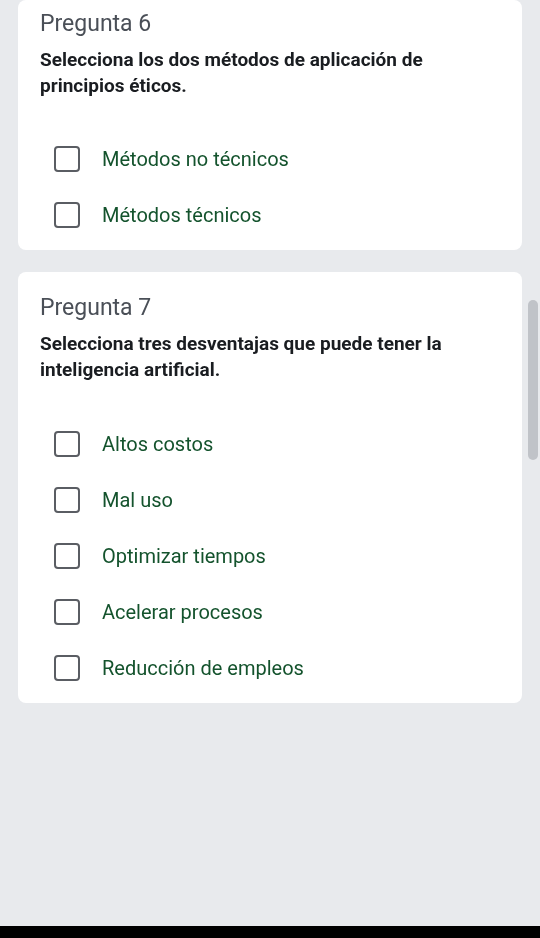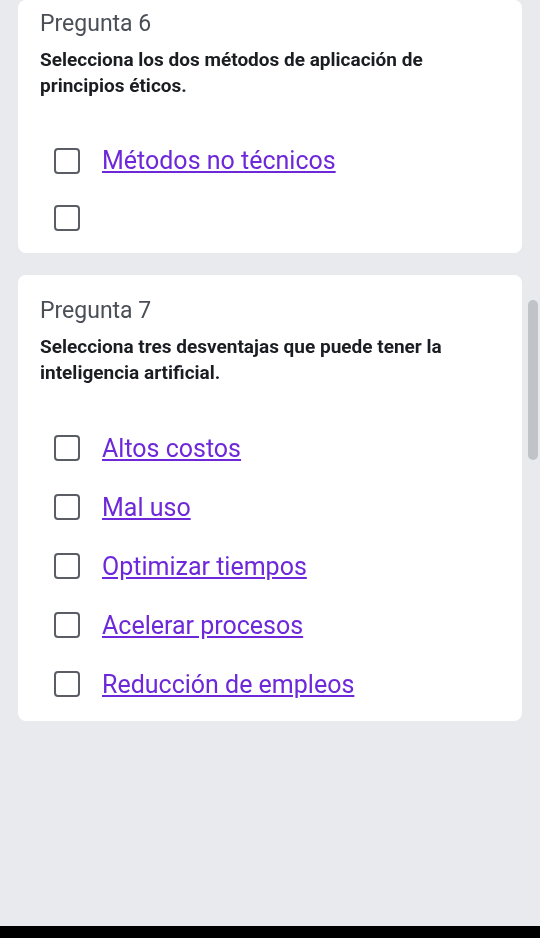--- a/index.html
+++ b/index.html
@@ -56,24 +56,23 @@
     }
     .checkbox {
       width: 26px;
       height: 26px;
       border: 2.5px solid #5a5d63;
       border-radius: 4px;
       flex-shrink: 0;
       background: #fff;
     }
     .option-text {
-      color: #6d28d9;
-      font-size: 25px;
+      color: #14532d;
+      font-size: 20px;
       font-weight: 400;
-      text-decoration: underline;
     }
     .scrollbar {
       position: absolute;
       right: 2px;
       top: 0;
       width: 12px;
       height: 100%;
       background: transparent;
     }
     .scrollbar-thumb {
@@ -102,20 +101,21 @@
   <div class="card">
     <div class="question-label">Pregunta 6</div>
     <div class="question-title">Selecciona los dos métodos de aplicación de principios éticos.</div>
     <div class="options">
       <label class="option-row">
         <span class="checkbox"></span>
         <span class="option-text">Métodos no técnicos</span>
       </label>
       <label class="option-row">
         <span class="checkbox"></span>
+        <span class="option-text">Métodos técnicos</span>
       </label>
     </div>
   </div>
 
   <div class="card">
     <div class="question-label">Pregunta 7</div>
     <div class="question-title">Selecciona tres desventajas que puede tener la inteligencia artificial.</div>
     <div class="options">
       <label class="option-row">
         <span class="checkbox"></span>

